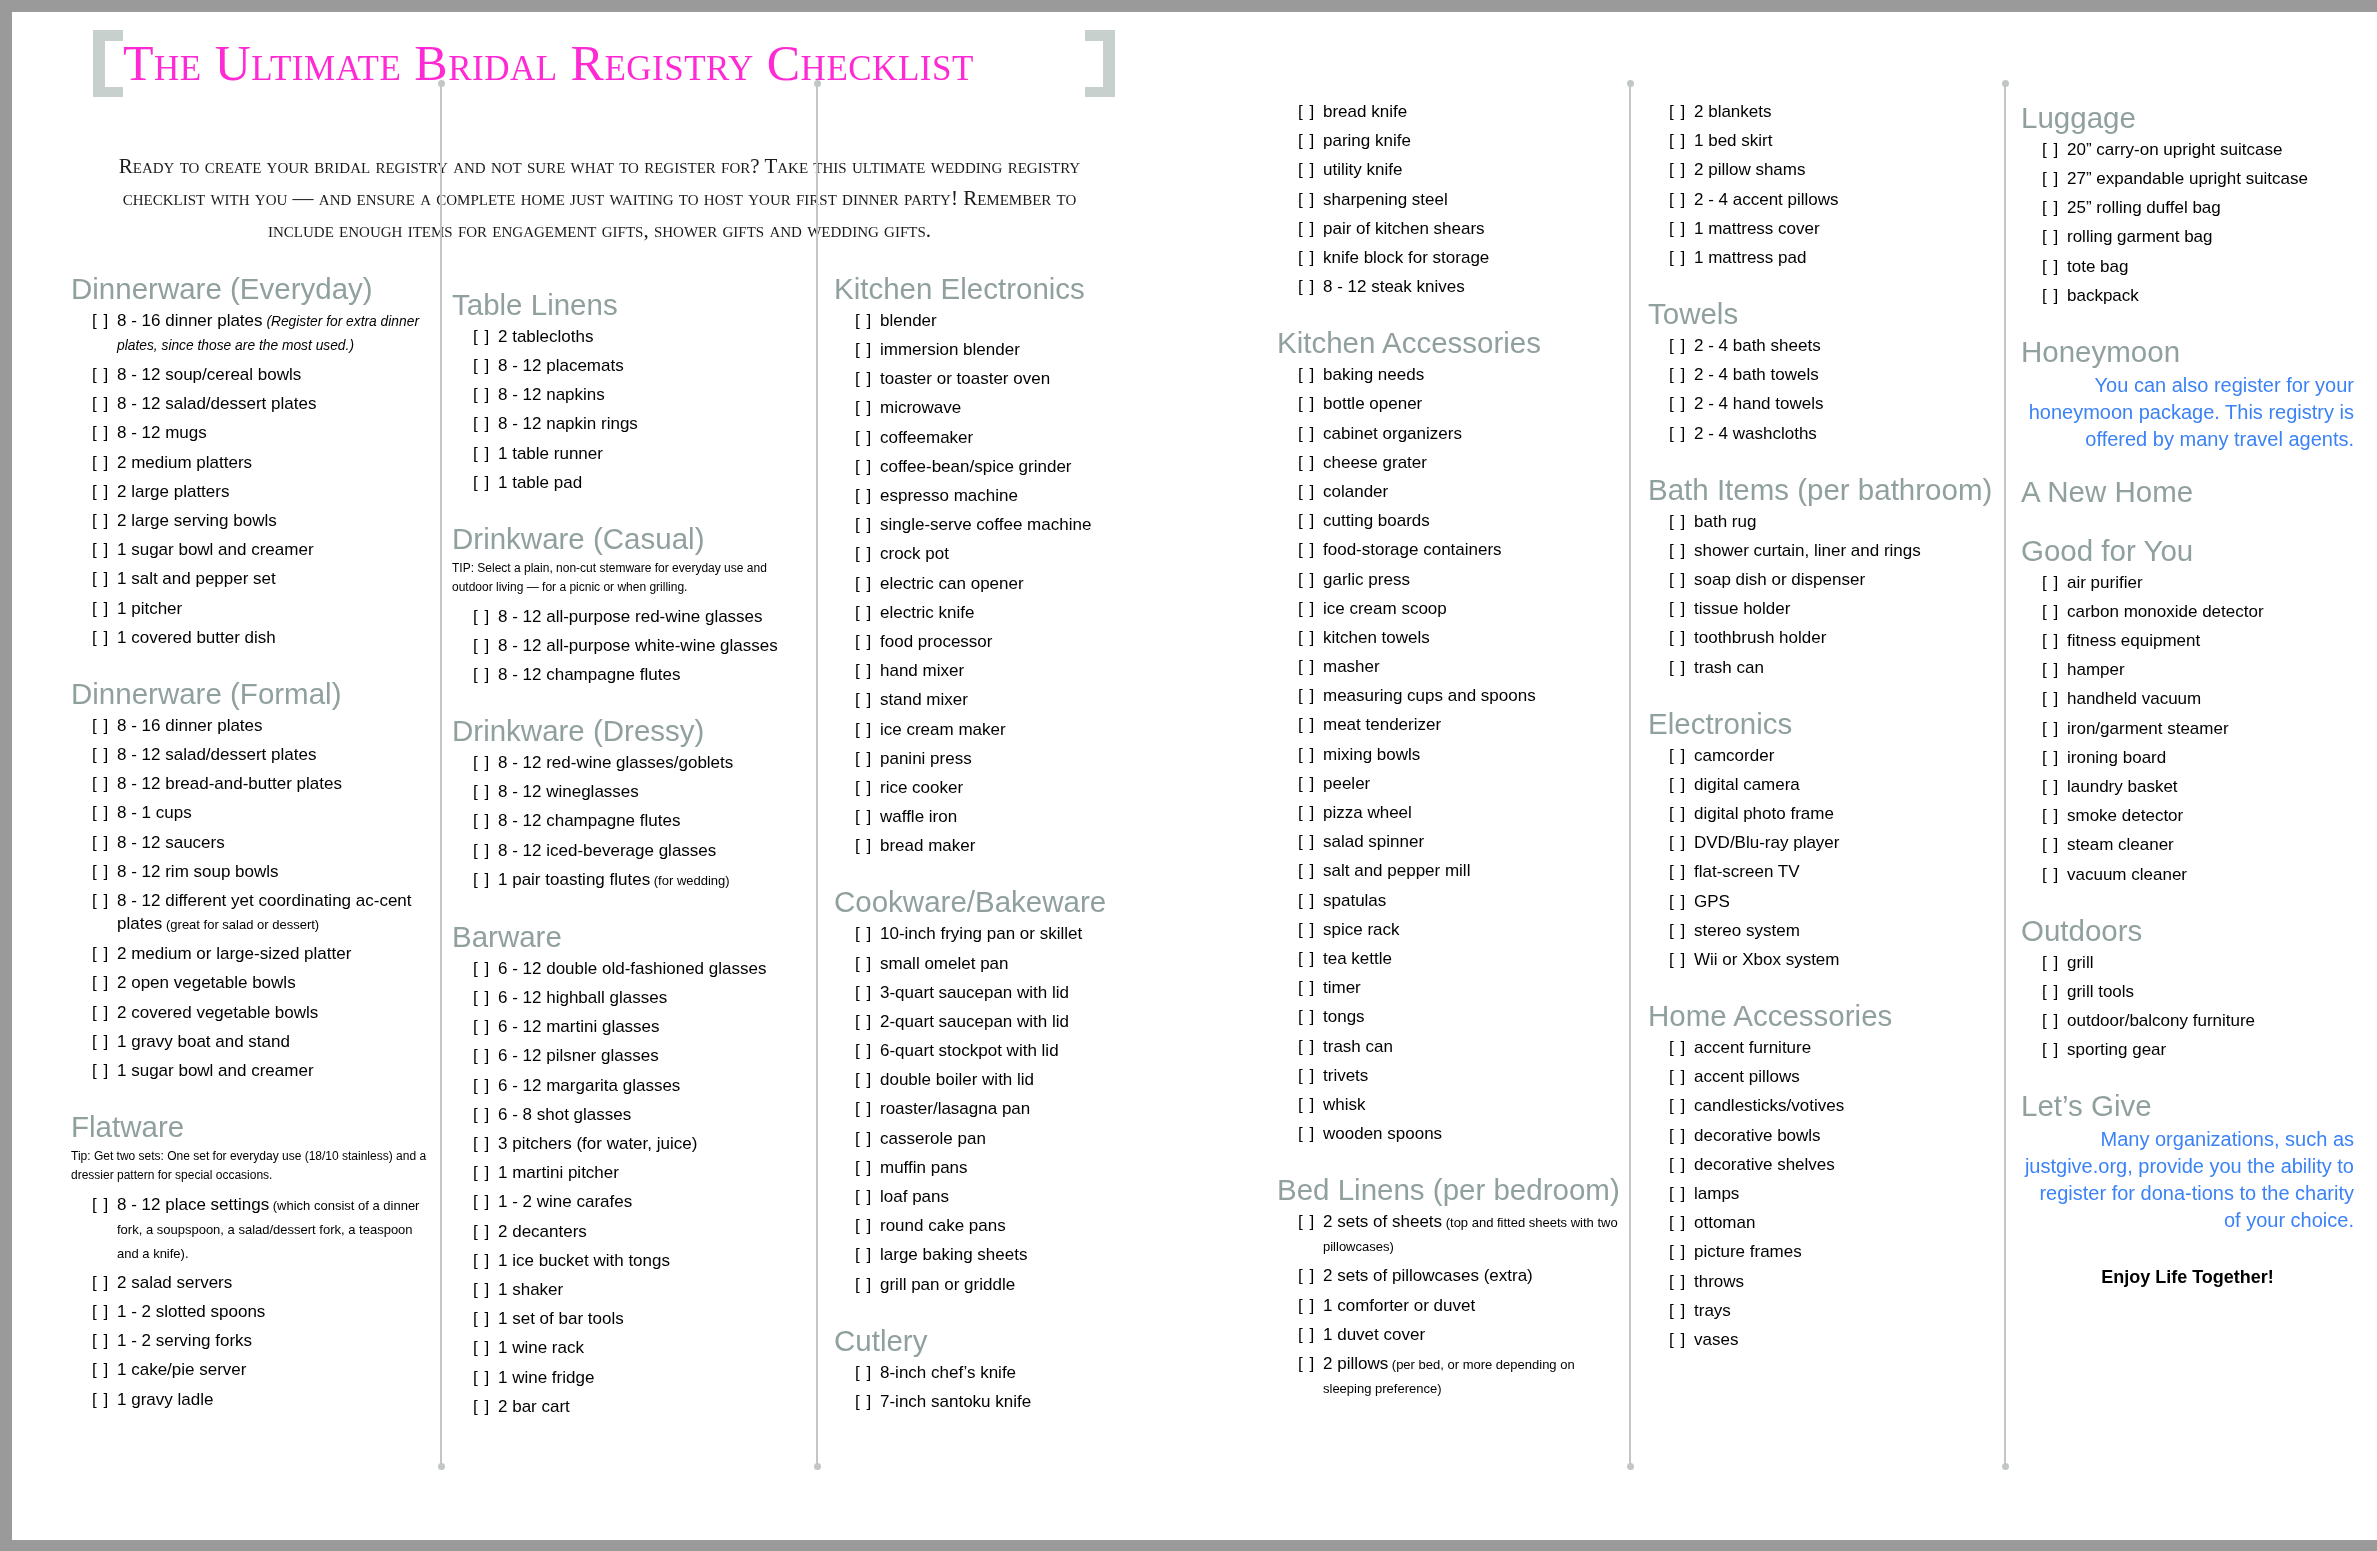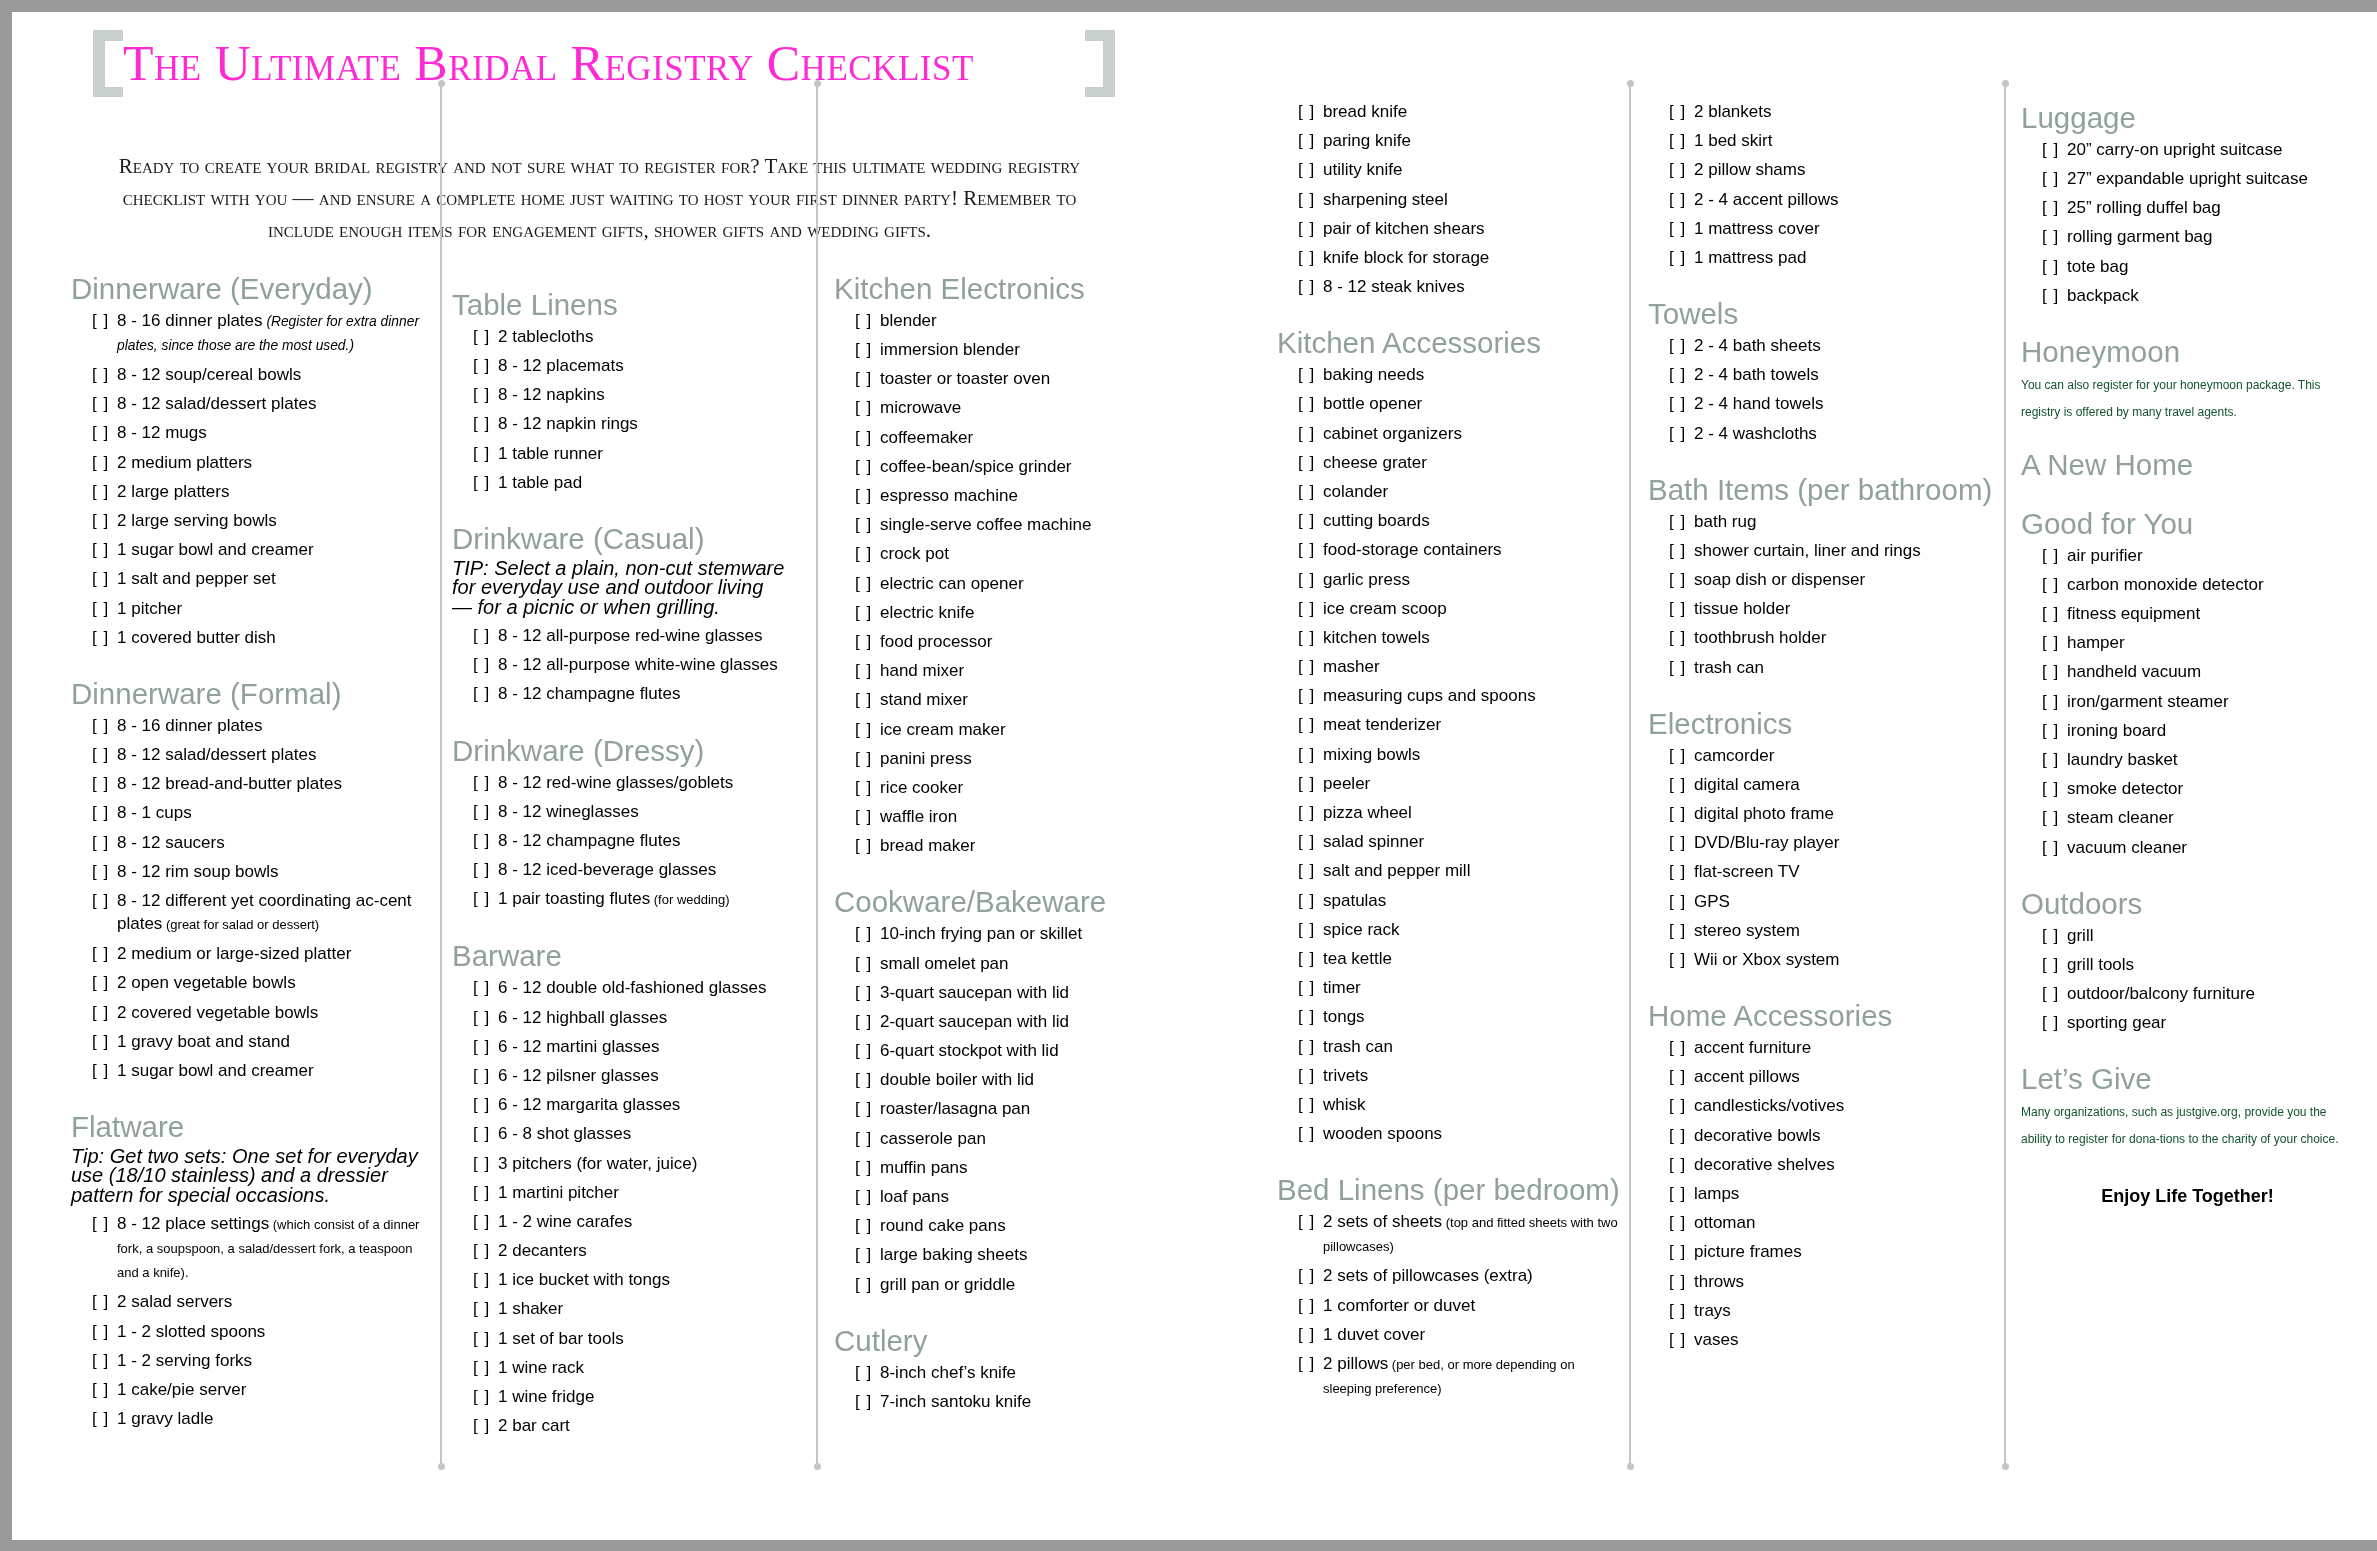--- a/index.html
+++ b/index.html
@@ -69,23 +69,22 @@
     margin:0 0 2.9px 0;
     font-size:29.5px;
     font-weight:400;
     line-height:35px;
     color:#90a09e;
     white-space:nowrap;
   }
   .sec-gap{height:21px;}
   .tip{
     margin:0 0 6.7px 0;
-    font-size:20px;
+    font-size:12px;
     line-height:19.5px;
-    font-style:italic;
     color:#000;
   }
   ul.items{margin:0;padding:0;list-style:none;}
   ul.items li{
     display:flex;
     align-items:flex-start;
     font-size:17px;
     line-height:23px;
     color:#000;
     margin:0 0 6.2px 0;
@@ -97,23 +96,24 @@
     font-size:17px;
     line-height:23px;
     color:#000;
     letter-spacing:1px;
   }
   .itxt{flex:1 1 auto;}
   .itxt .note{font-size:13px;}
   .itxt .note-i{font-size:13.8px;font-style:italic;}
   p.para{
     margin:0 0 0 0;
-    font-size:12px;
+    font-size:20px;
     line-height:27px;
-    color:#14532d;
+    color:#3b82f6;
+    text-align:right;
   }
   .closing{
     margin-top:33px;
     font-size:18px;
     font-weight:bold;
     color:#000;
     text-align:center;
   }
 </style>
 </head>

